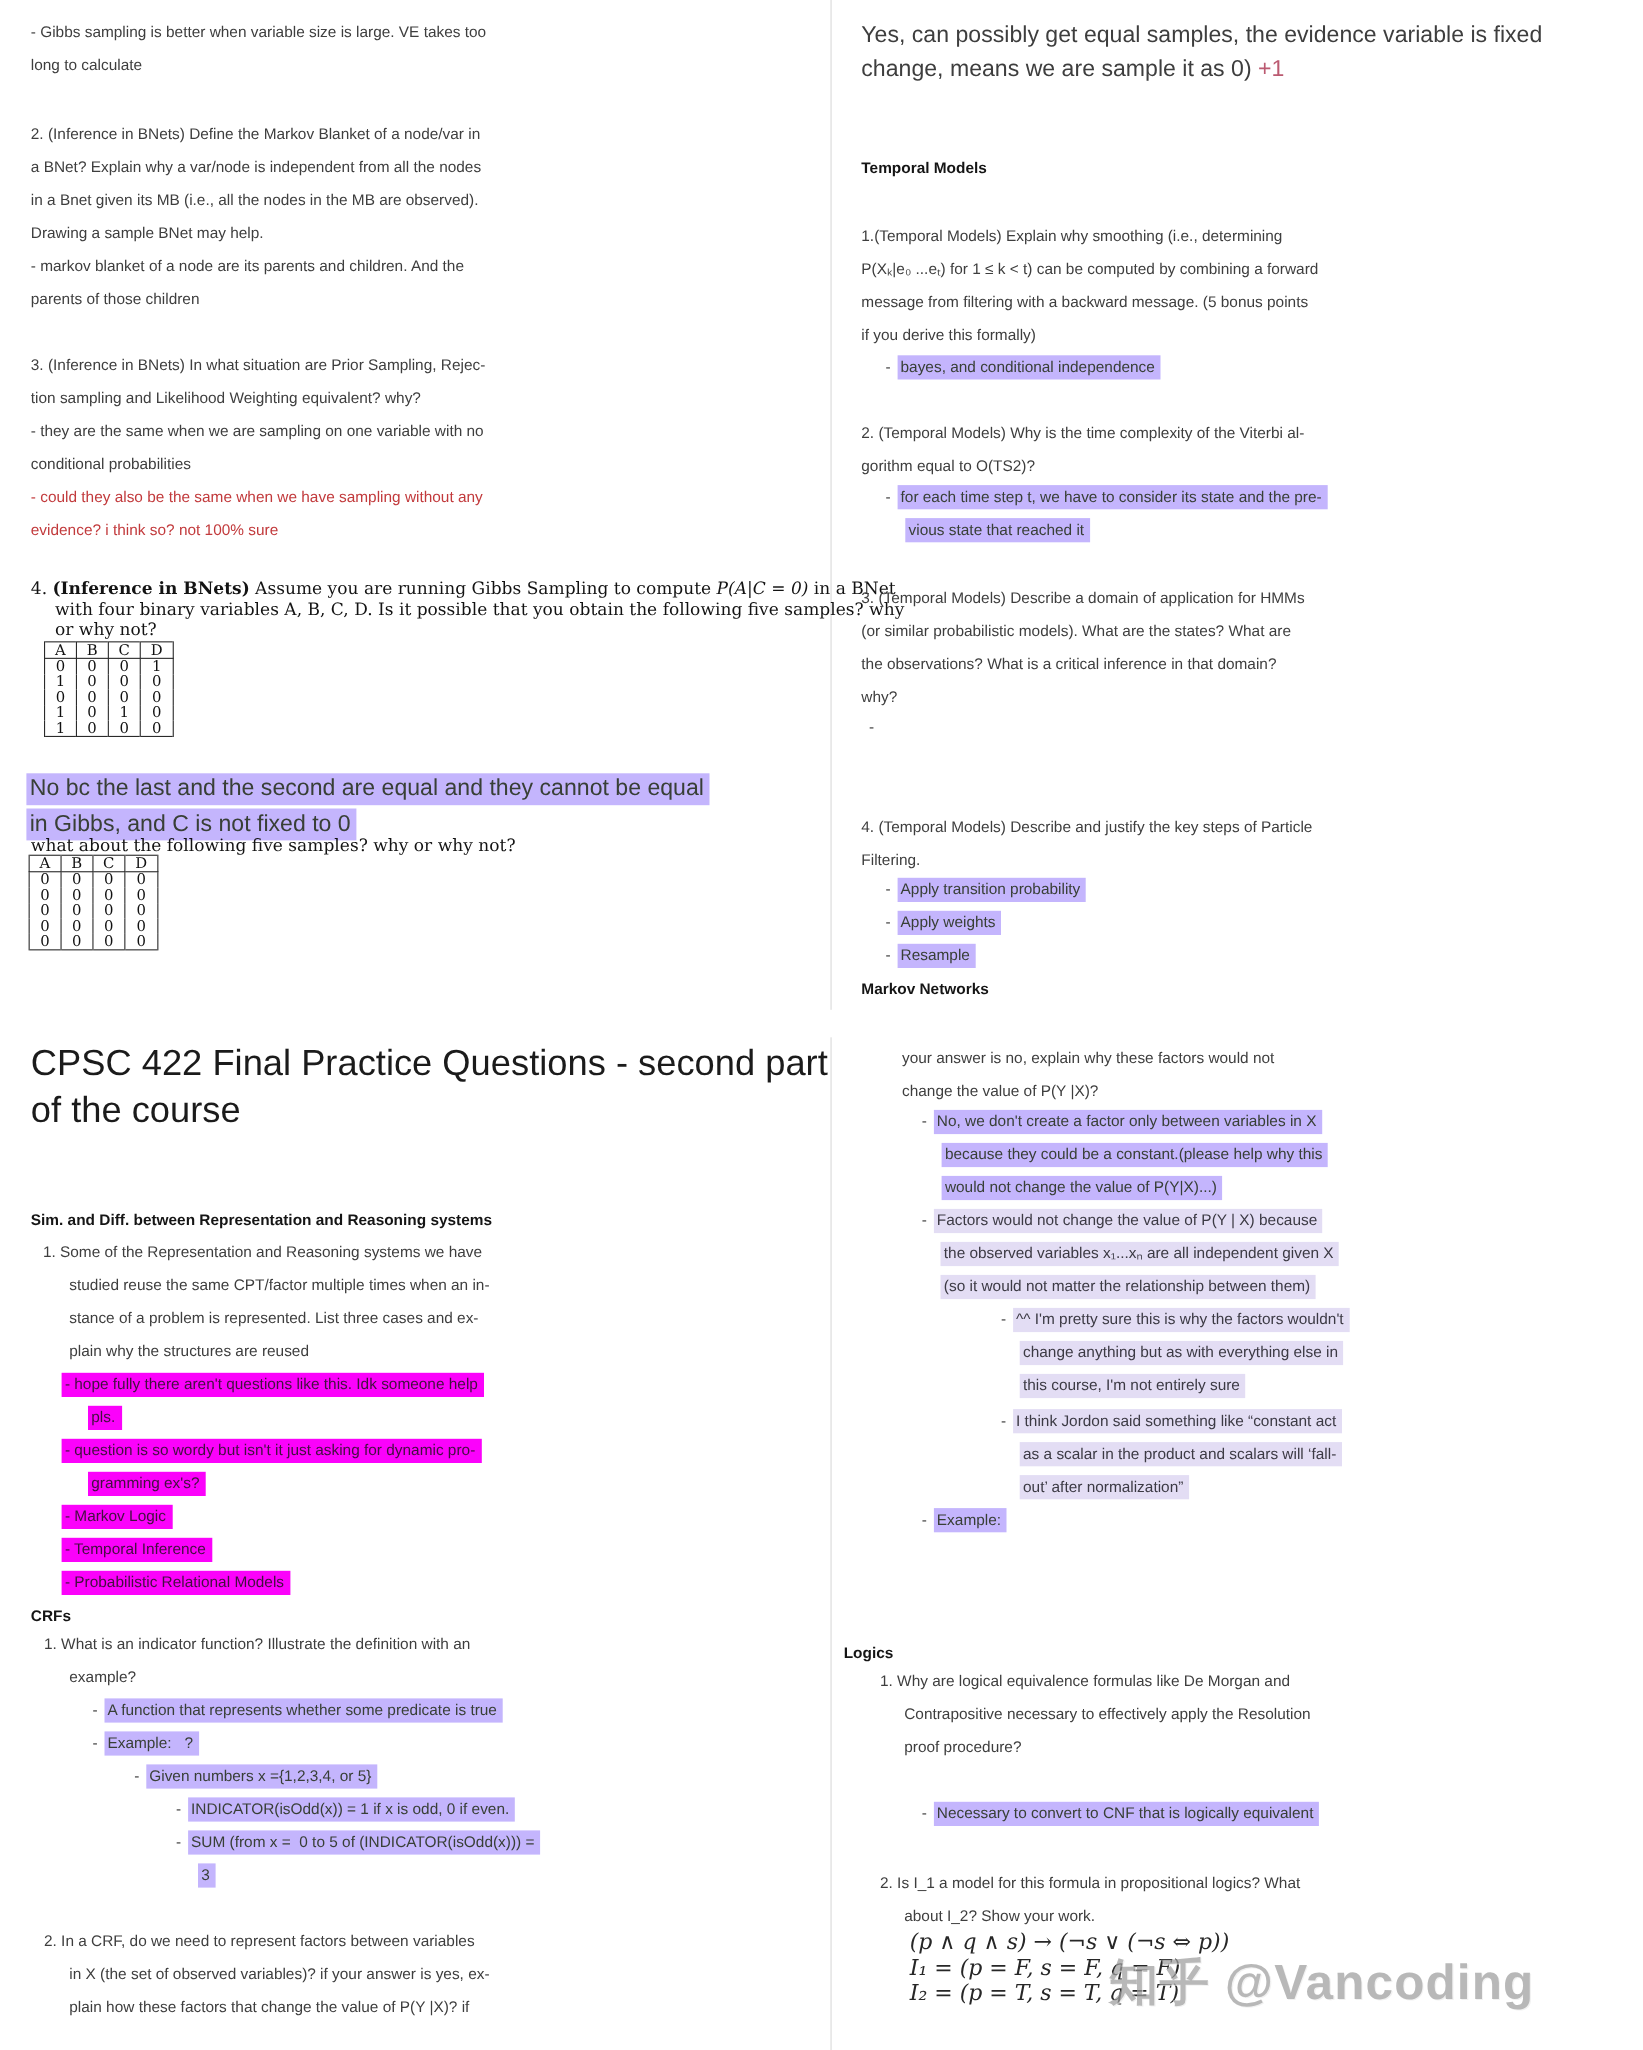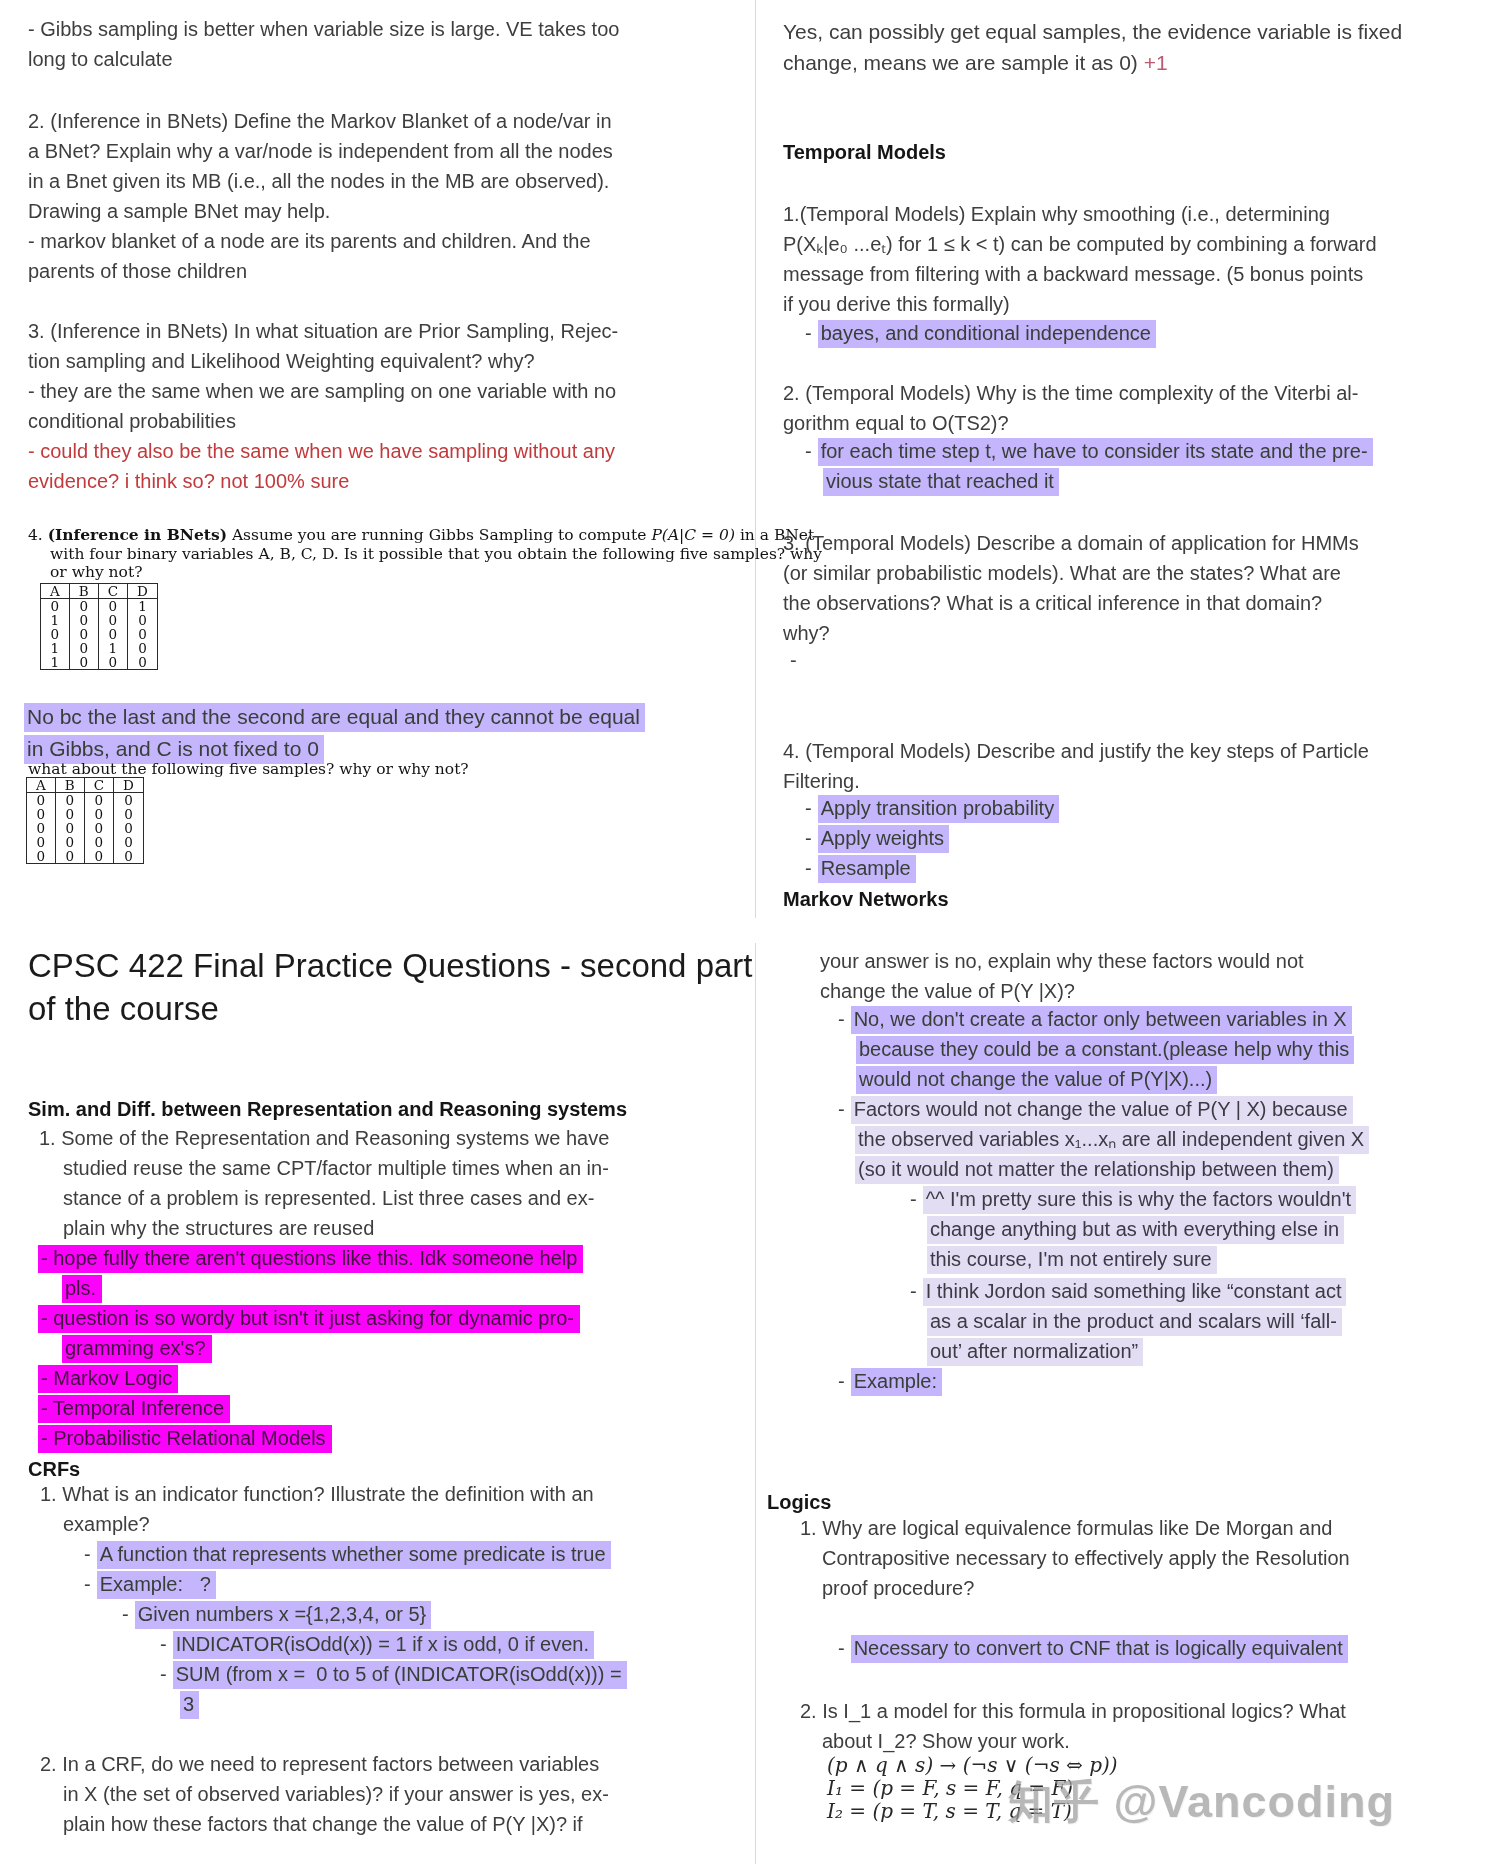--- a/index.html
+++ b/index.html
@@ -1,19 +1,19 @@
 <!DOCTYPE html>
 <html><head>
 <meta charset="utf-8">
 <style>
   html,body{margin:0;padding:0;}
   body{width:1494px;height:1864px;background:#ffffff;position:relative;overflow:hidden;
        font-family:"Liberation Sans",sans-serif;color:#3e3e3e;}
   .blk{position:absolute;}
-  .t{font-size:20px;line-height:30px;}
+  .t{font-size:14px;line-height:30px;}
   .t31{font-size:21px;line-height:31px;}
   .ln{white-space:nowrap;}
   .boldh{font-weight:bold;color:#151515;}
   .red{color:#c23a3c;}
   .pink{color:#bb5a71;}
   .hg{background:#c4b5fd;padding:2px 5px 4px 3px;color:#383f36;}
   .hm{background:#fb02fb;padding:2px 6px 4px 3px;color:#42103f;}
   .hp{background:#e3ddf4;padding:2px 5px 4px 3px;color:#3c3a44;}
   .dash{display:inline-block;margin-right:6px;}
   .serif{font-family:"DejaVu Serif",serif;font-size:15.5px;line-height:18.5px;color:#131313;}
@@ -178,21 +178,21 @@
   <div class="ln">Sim. and Diff. between Representation and Reasoning systems</div>
 </div>
 
 <div class="blk t" style="left:28px;top:1123px;">
   <div class="ln m11">1. Some of the Representation and Reasoning systems we have</div>
   <div class="ln m35">studied reuse the same CPT/factor multiple times when an in-</div>
   <div class="ln m35">stance of a problem is represented. List three cases and ex-</div>
   <div class="ln m35">plain why the structures are reused</div>
 </div>
 
-<div class="blk t" style="left:23px;top:1243px;">
+<div class="blk t" style="left:41px;top:1243px;">
   <div class="ln m15"><span class="hm">- hope fully there aren't questions like this. Idk someone help</span></div>
   <div class="ln m39"><span class="hm">pls.</span></div>
   <div class="ln m15"><span class="hm">- question is so wordy but isn't it just asking for dynamic pro-</span></div>
   <div class="ln m39"><span class="hm">gramming ex's?</span></div>
   <div class="ln m15"><span class="hm">- Markov Logic</span></div>
   <div class="ln m15"><span class="hm">- Temporal Inference</span></div>
   <div class="ln m15"><span class="hm">- Probabilistic Relational Models</span></div>
 </div>
 
 <div class="blk t boldh" style="left:28px;top:1454px;">

